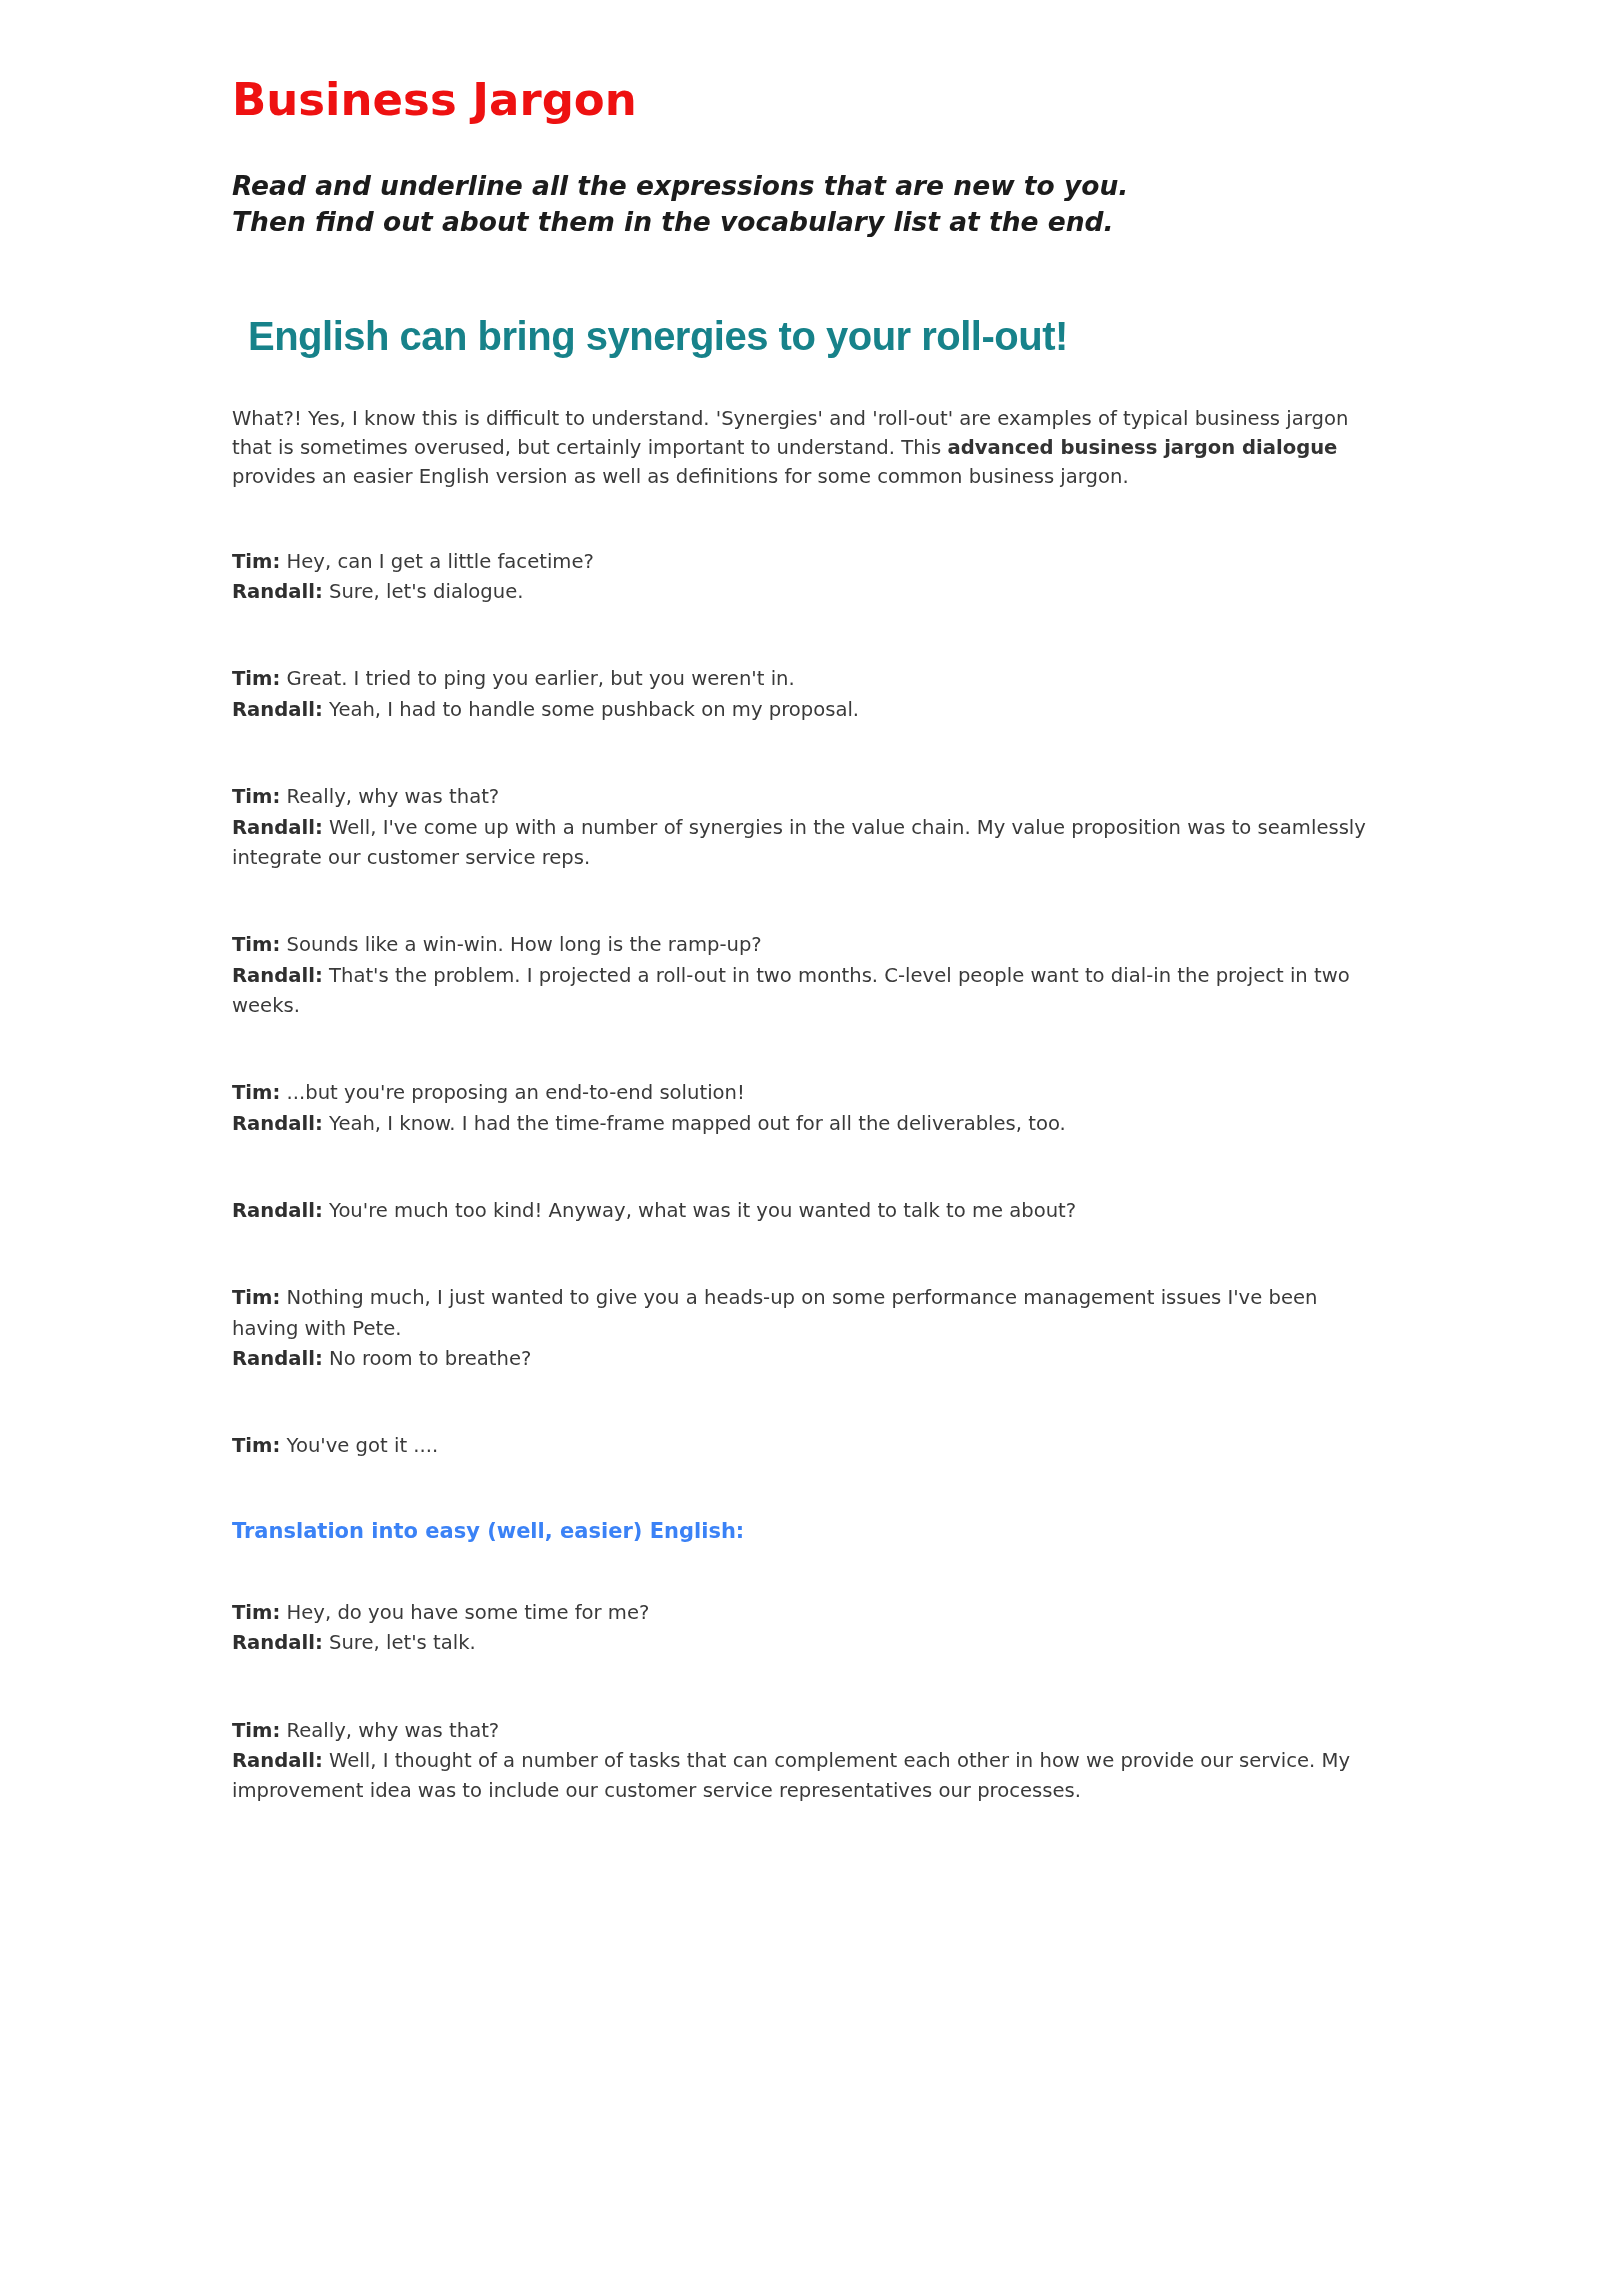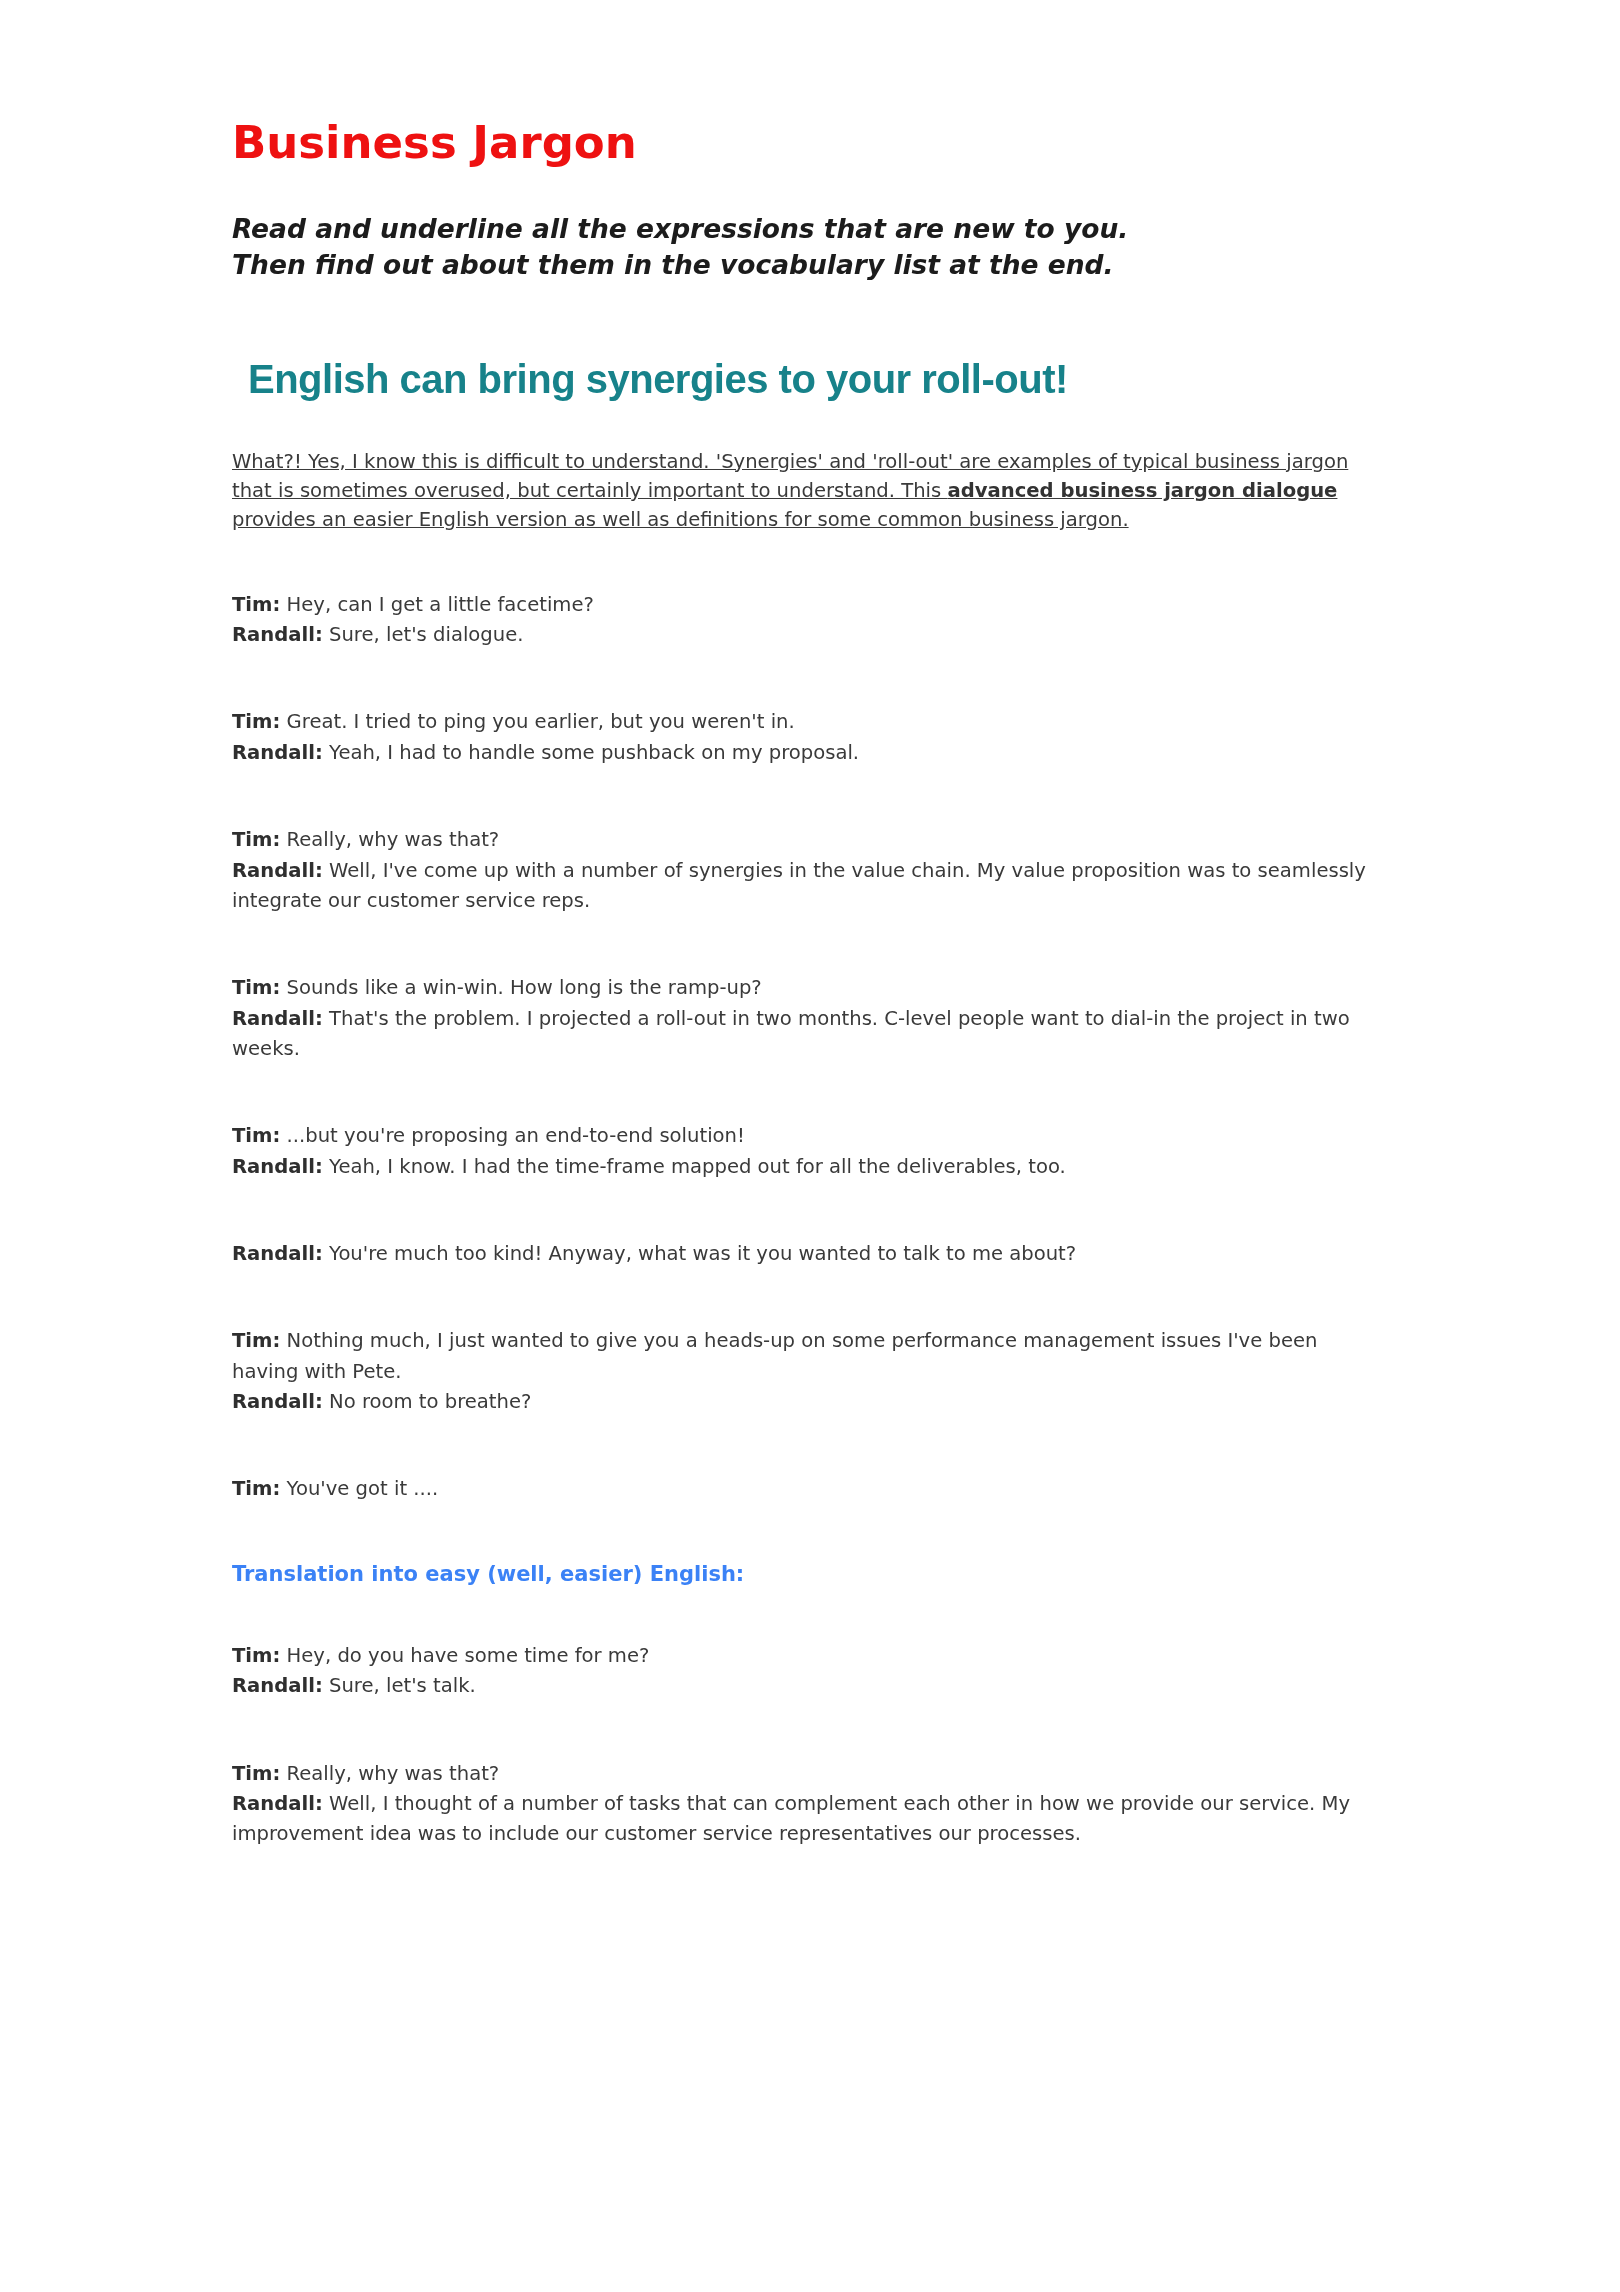--- a/index.html
+++ b/index.html
@@ -10,21 +10,21 @@
   body {
     width: 1620px;
     min-height: 2293px;
     font-family: "DejaVu Sans", "Liberation Sans", sans-serif;
     -webkit-font-smoothing: antialiased;
   }
   .page {
     box-sizing: border-box;
     width: 1620px;
     min-height: 2293px;
-    padding: 118px 245px 78px 232px;
+    padding: 75px 245px 78px 232px;
     background: #ffffff;
   }
   .doc-title {
     font-size: 45px;
     font-weight: bold;
     line-height: 1.1;
     color: #ee1111;
     margin: 0 0 43px 0;
     font-family: "DejaVu Sans", sans-serif;
   }
@@ -46,21 +46,20 @@
     color: #17828a;
     margin: 0 0 45px 16px;
     font-family: "Liberation Sans", sans-serif;
   }
   .intro {
     font-size: 19.6px;
     line-height: 1.5;
     color: #3a3a3a;
     margin: 0 0 55px 0;
     max-width: 1143px;
-    text-decoration: underline;
   }
   .intro b { color: #333333; }
   .exchange { margin: 0 0 57px 0; max-width: 1147px; }
   .dline {
     font-size: 19.6px;
     line-height: 1.55;
     color: #3a3a3a;
     margin: 0;
   }
   .speaker { color: #2f2f2f; font-weight: bold; }

